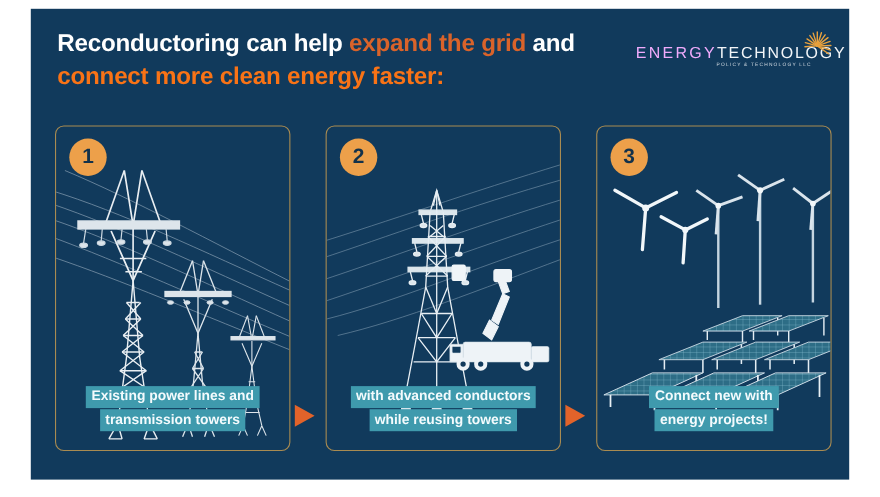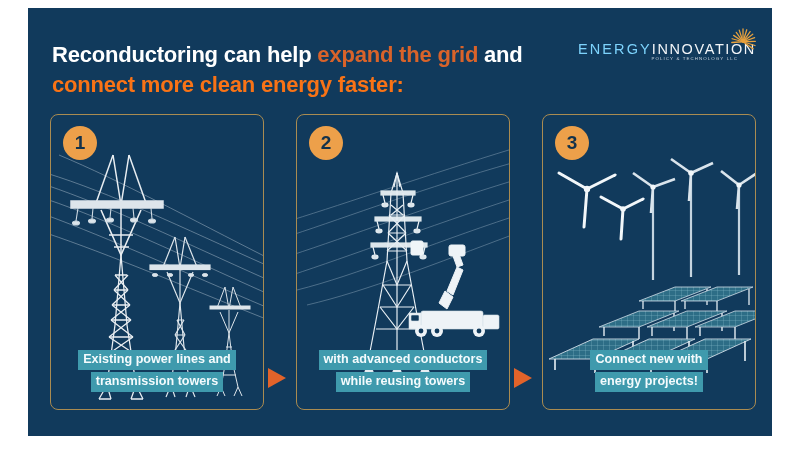--- a/index.html
+++ b/index.html
@@ -21,21 +21,21 @@
     width: 744px;
     height: 428px;
     background: #113a5c;
     overflow: hidden;
   }
 
   
   .header {
     position: absolute;
     left: 24px;
-    top: 32px;
+    top: 16px;
     width: 700px;
     height: 72px;
   }
   .title {
     font-size: 22px;
     font-weight: bold;
     line-height: 30px;
     letter-spacing: -0.2px;
     color: #ffffff;
     margin: 0;
@@ -56,21 +56,21 @@
     position: absolute;
     left: 0;
     top: 16px;
     width: 160px;
     text-align: right;
     white-space: nowrap;
   }
   .logo-energy {
     font-size: 14.5px;
     letter-spacing: 2.1px;
-    color: #7dd3fc;
+    color: #f0abfc;
     font-family: "Liberation Sans", sans-serif;
   }
   .logo-innovation {
     font-size: 14.5px;
     letter-spacing: 1.6px;
     color: #f2f5f8;
     font-family: "Liberation Sans", sans-serif;
   }
   .logo-tagline {
     position: absolute;
@@ -175,21 +175,21 @@
 
   <div class="header">
     <div class="title">
       <span>Reconductoring can help </span><span class="accent">expand the grid</span><span> and</span>
       <span class="line2">connect more clean energy faster:</span>
     </div>
   </div>
 
   <div class="logo">
     <div class="logo-words">
-      <span class="logo-energy">ENERGY</span><span class="logo-innovation">INNOVATION</span>
+      <span class="logo-energy">ENERGY</span><span class="logo-innovation">TECHNOLOGY</span>
     </div>
     <div class="logo-tagline">POLICY &amp; TECHNOLOGY LLC</div>
     <svg class="logo-sun" viewBox="0 0 40 40">
       <g stroke="#e8a13d" stroke-width="1.7" stroke-linecap="round">
         <line x1="20" y1="21" x2="20" y2="4"></line>
         <line x1="20" y1="21" x2="25" y2="5"></line>
         <line x1="20" y1="21" x2="29.5" y2="7.5"></line>
         <line x1="20" y1="21" x2="33" y2="11"></line>
         <line x1="20" y1="21" x2="35.5" y2="15.5"></line>
         <line x1="20" y1="21" x2="36.5" y2="20.5"></line>

